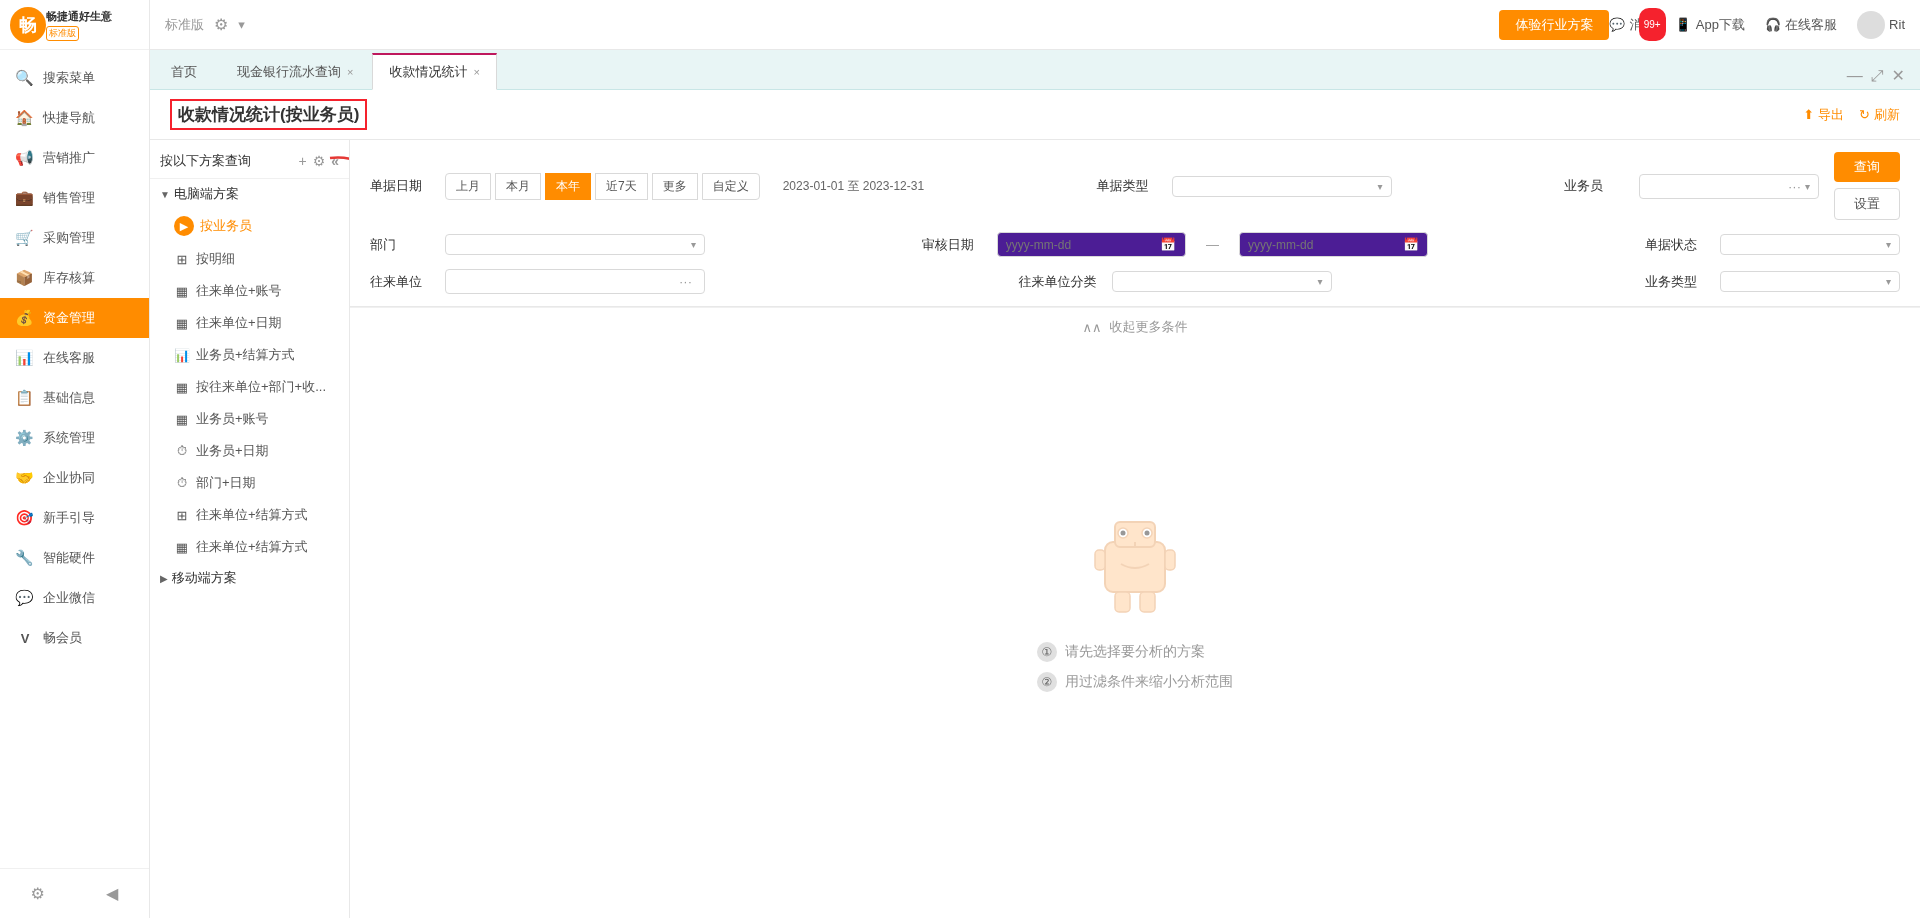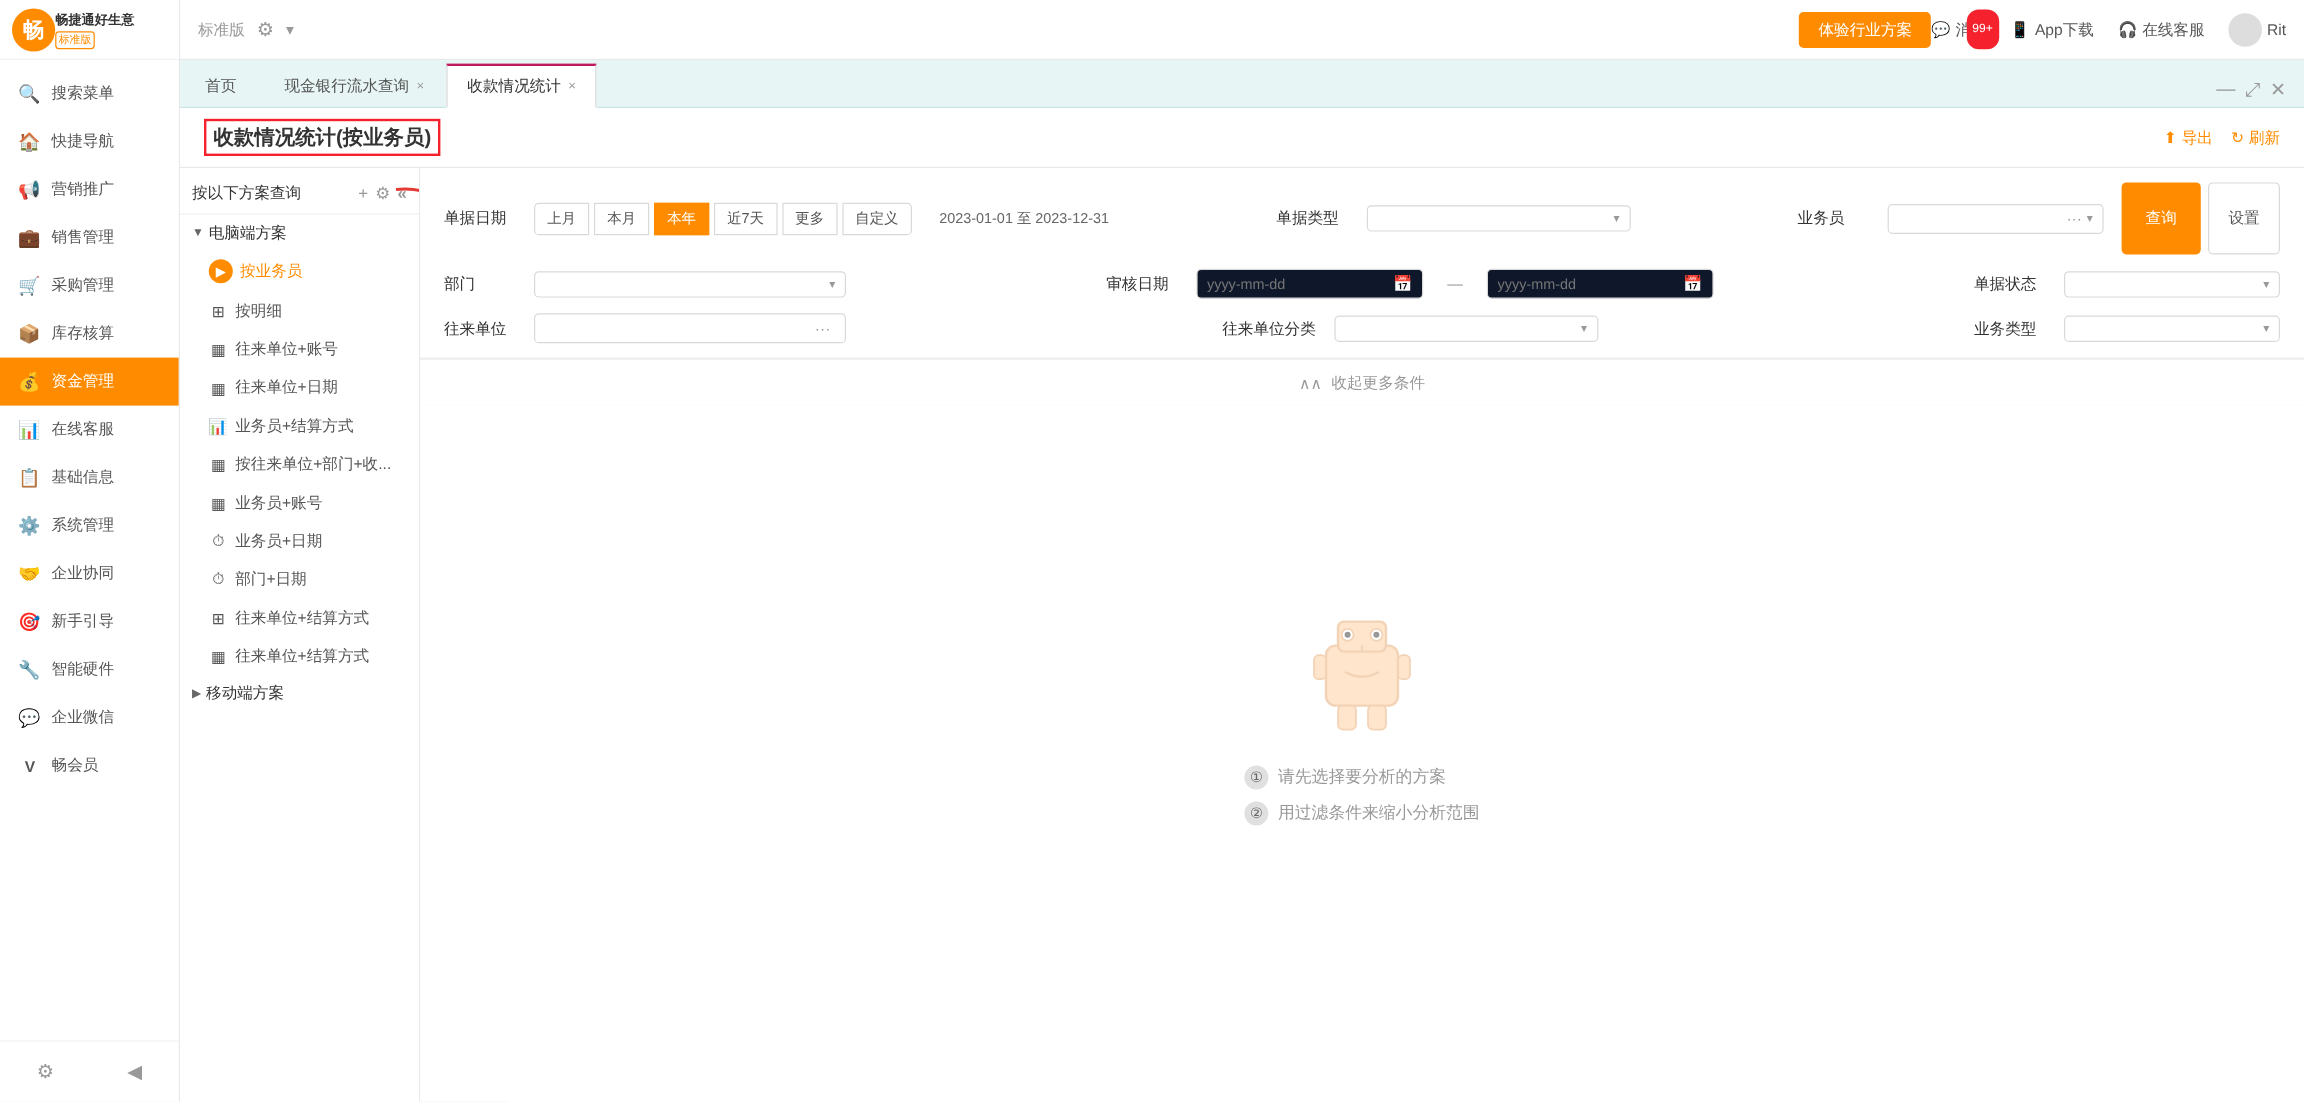--- a/index.html
+++ b/index.html
@@ -77,29 +77,29 @@
     .filter-label { color: #333; font-size: 13px; min-width: 60px; }
     .date-filter-group { display: flex; align-items: center; gap: 4px; }
     .date-btn { padding: 4px 10px; font-size: 12px; cursor: pointer; color: #555; border: 1px solid #d9d9d9; background: #fff; }
     .date-btn:first-child { border-radius: 4px 0 0 4px; }
     .date-btn:last-child { border-radius: 0 4px 4px 0; }
     .date-btn.active { background: #ff8c00; color: #fff; border-color: #ff8c00; }
     .date-range-text { font-size: 12px; color: #666; margin-left: 8px; }
     .filter-select { display: flex; align-items: center; border: 1px solid #d9d9d9; border-radius: 4px; padding: 4px 8px; min-width: 200px; cursor: pointer; background: #fff; }
     .filter-select-text { flex: 1; color: #999; font-size: 13px; }
     .filter-select-arrow { color: #999; font-size: 10px; }
-    .filter-input { display: flex; align-items: center; border: 1px solid #d9d9d9; border-radius: 4px; padding: 4px 8px; min-width: 140px; cursor: pointer; background: #0f172a; }
+    .filter-input { display: flex; align-items: center; border: 1px solid #d9d9d9; border-radius: 4px; padding: 4px 8px; min-width: 140px; cursor: pointer; background: #4c1d95; }
     .filter-input input { border: none; outline: none; color: #999; font-size: 12px; width: 100%; background: transparent; }
     .date-separator { color: #999; margin: 0 5px; }
     .date-icon { color: #999; font-size: 13px; cursor: pointer; }
 
     
     .query-btn { background: #ff8c00; color: #fff; border: none; border-radius: 4px; padding: 6px 20px; font-size: 13px; cursor: pointer; }
-    .set-btn { background: #fff; color: #555; border: 1px solid #d9d9d9; border-radius: 4px; padding: 20px 16px; font-size: 13px; cursor: pointer; }
-    .filter-actions { display: flex; flex-direction: row; gap: 6px; margin-left: auto; }
+    .set-btn { background: #fff; color: #555; border: 1px solid #d9d9d9; border-radius: 4px; padding: 6px 16px; font-size: 13px; cursor: pointer; }
+    .filter-actions { display: flex; flex-direction: column; gap: 6px; margin-left: auto; }
 
     
     .collapse-bar { display: flex; align-items: center; justify-content: center; padding: 10px; cursor: pointer; color: #999; font-size: 13px; background: #fff; border-top: 1px solid #f0f0f0; }
     .collapse-bar span { margin: 0 4px; }
 
     
     .empty-area { flex: 1; display: flex; flex-direction: column; align-items: center; justify-content: center; background: #fff; margin: 0; padding-bottom: 60px; }
     .empty-hints { margin-top: 20px; }
     .hint-item { display: flex; align-items: center; margin-bottom: 10px; color: #999; font-size: 14px; }
     .hint-num { width: 20px; height: 20px; background: #e0e0e0; border-radius: 50%; display: flex; align-items: center; justify-content: center; font-size: 12px; color: #666; margin-right: 8px; flex-shrink: 0; }

